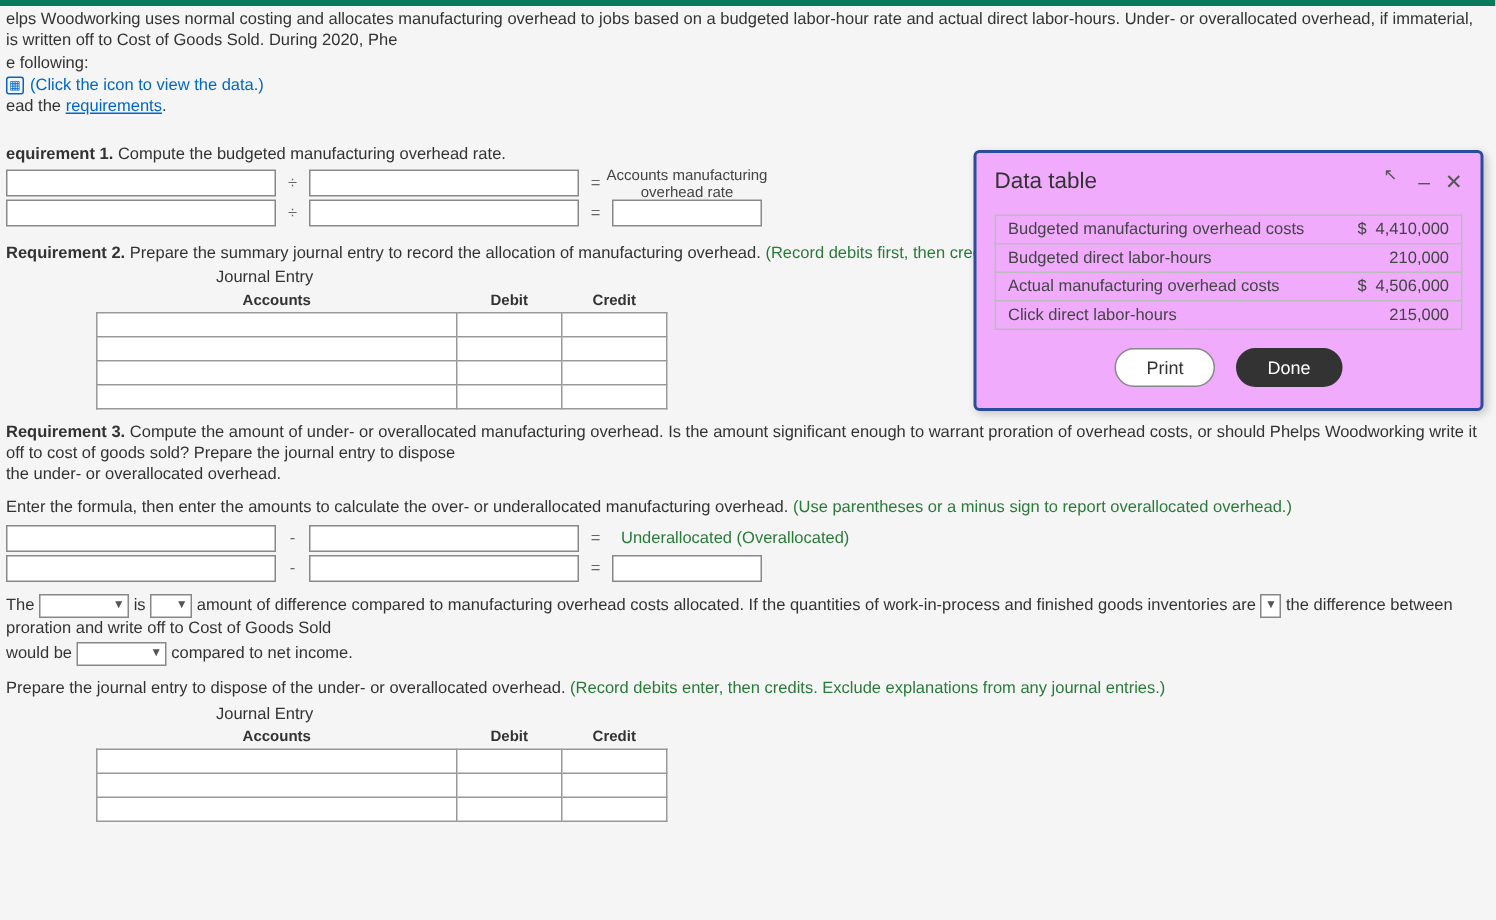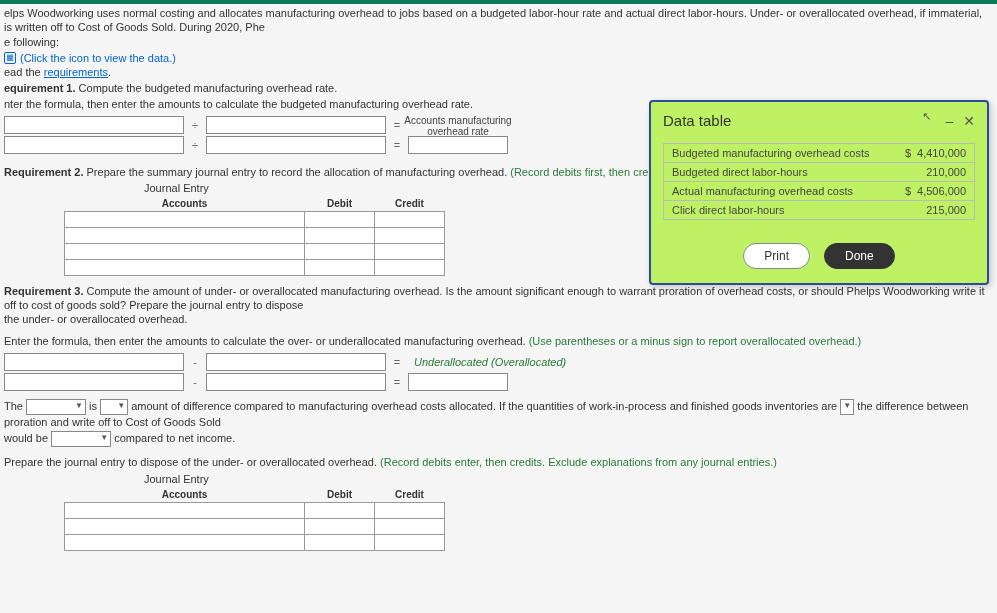--- a/index.html
+++ b/index.html
@@ -3,56 +3,56 @@
 <meta charset="utf-8">
 <style>
   * { box-sizing: border-box; margin: 0; padding: 0; }
   body { font-family: Arial, sans-serif; font-size: 11px; color: #333; background: #f5f5f5; width: 997px; height: 613px; overflow: hidden; position: relative; padding: 4px 0 0 0; }
   .top-bar { height: 4px; background: #0a7a5a; position: absolute; top: 0; left: 0; right: 0; }
   .content { padding: 2px 4px 0 4px; }
   .intro { line-height: 1.3; margin-bottom: 2px; }
   .link { color: #0066cc; text-decoration: underline; cursor: pointer; }
   .icon-link { display: inline-flex; align-items: center; gap: 4px; color: #0066cc; }
   .data-icon { width: 12px; height: 12px; border: 1px solid #0066cc; display: inline-flex; align-items: center; justify-content: center; font-size: 8px; color: #0066cc; border-radius: 2px; }
-  .req-title { margin-top: 2px; margin-bottom: 4px; }
+  .req-title { margin-top: 18px; margin-bottom: 4px; }
   .req-title b { font-weight: bold; }
   .sub { margin-bottom: 6px; }
   .formula-row { display: flex; align-items: center; gap: 6px; margin-bottom: 2px; }
   .fld { height: 18px; border: 1px solid #888; background: #fff; }
   .fld.w180 { width: 180px; }
   .fld.w100 { width: 100px; }
   .op { width: 10px; text-align: center; color: #666; }
   .rate-label { margin-left: 6px; text-align: center; font-size: 10px; color: #444; }
   .green { color: #2a7a3a; }
   .je-title { text-align: left; font-weight: normal; margin: 4px 0 2px 140px; width: 140px; }
   table.je { border-collapse: collapse; margin-left: 60px; }
   table.je th { font-weight: bold; font-size: 10px; padding: 2px 6px; text-align: center; }
   table.je td { border: 1px solid #999; height: 16px; background: #fff; }
   table.je td.acc { width: 240px; }
   table.je td.amt { width: 70px; }
   .select-small { height: 16px; border: 1px solid #888; background: #fff; display: inline-block; vertical-align: middle; position: relative; }
   .select-small::after { content: "▼"; position: absolute; right: 2px; top: 1px; font-size: 8px; color: #555; }
   .w60 { width: 60px; } .w28 { width: 28px; } .w14 { width: 14px; }
   .para { margin-top: 8px; line-height: 1.3; }
   
-  .modal { position: absolute; right: 8px; top: 100px; width: 340px; background: #bef264; border: 2px solid #2a4d9b; border-radius: 4px; box-shadow: 2px 2px 6px rgba(0,0,0,0.2); padding: 10px 12px 14px 12px; }
+  .modal { position: absolute; right: 8px; top: 100px; width: 340px; background: #f0abfc; border: 2px solid #2a4d9b; border-radius: 4px; box-shadow: 2px 2px 6px rgba(0,0,0,0.2); padding: 10px 12px 14px 12px; }
   .modal-header { display: flex; justify-content: space-between; align-items: center; margin-bottom: 14px; }
   .modal-title { font-size: 15px; color: #333; }
   .modal-controls { display: flex; gap: 10px; align-items: center; color: #555; font-size: 14px; }
   .cursor { font-size: 11px; position: relative; top: -4px; left: -4px; }
   .dt-body { border: 1px solid #bbb; border-bottom: none; text-align: center; }
   .dt-row { display: flex; justify-content: space-between; border-bottom: 1px solid #bbb; padding: 3px 8px; font-size: 11px; }
   .dt-row .lab { color: #444; }
   .dt-row .val { color: #444; }
   .dollar { margin-right: 6px; }
-  .modal-buttons { display: flex; justify-content: center; gap: 14px; margin-top: 23px; }
+  .modal-buttons { display: flex; justify-content: center; gap: 14px; margin-top: 12px; }
   .btn { padding: 5px 20px; border-radius: 16px; font-size: 12px; cursor: pointer; border: 1px solid #888; }
   .btn-print { background: #fff; color: #333; }
   .btn-done { background: #333; color: #fff; border-color: #333; }
-  .under-label { color: #2a7a3a; margin-left: 6px; font-style: italic; }
+  .under-label { color: #2a7a3a; margin-left: 6px; }
   .inline-text { display: inline; }
 </style>
 </head>
 <body>
 
 <div class="top-bar"></div>
 
 <div class="content">
 
   <div class="intro">
@@ -61,21 +61,20 @@
     <span class="icon-link">
       <span class="data-icon">▦</span>
       <span>(Click the icon to view the data.)</span>
     </span><br>
     <span>ead the </span><span class="link">requirements</span>.
   </div>
 
   <div class="req-title">
     <b>equirement 1.</b><span> Compute the budgeted manufacturing overhead rate.</span>
   </div>
-  <div class="sub">nter the formula, then enter the amounts to calculate the budgeted manufacturing overhead rate.</div>
 
   <div style="display:flex; align-items:center;">
     <div>
       <div class="formula-row">
         <input class="fld w180" style="">
         <span class="op">÷</span>
         <input class="fld w180" style="">
         <span class="op">=</span>
       </div>
       <div class="formula-row">

